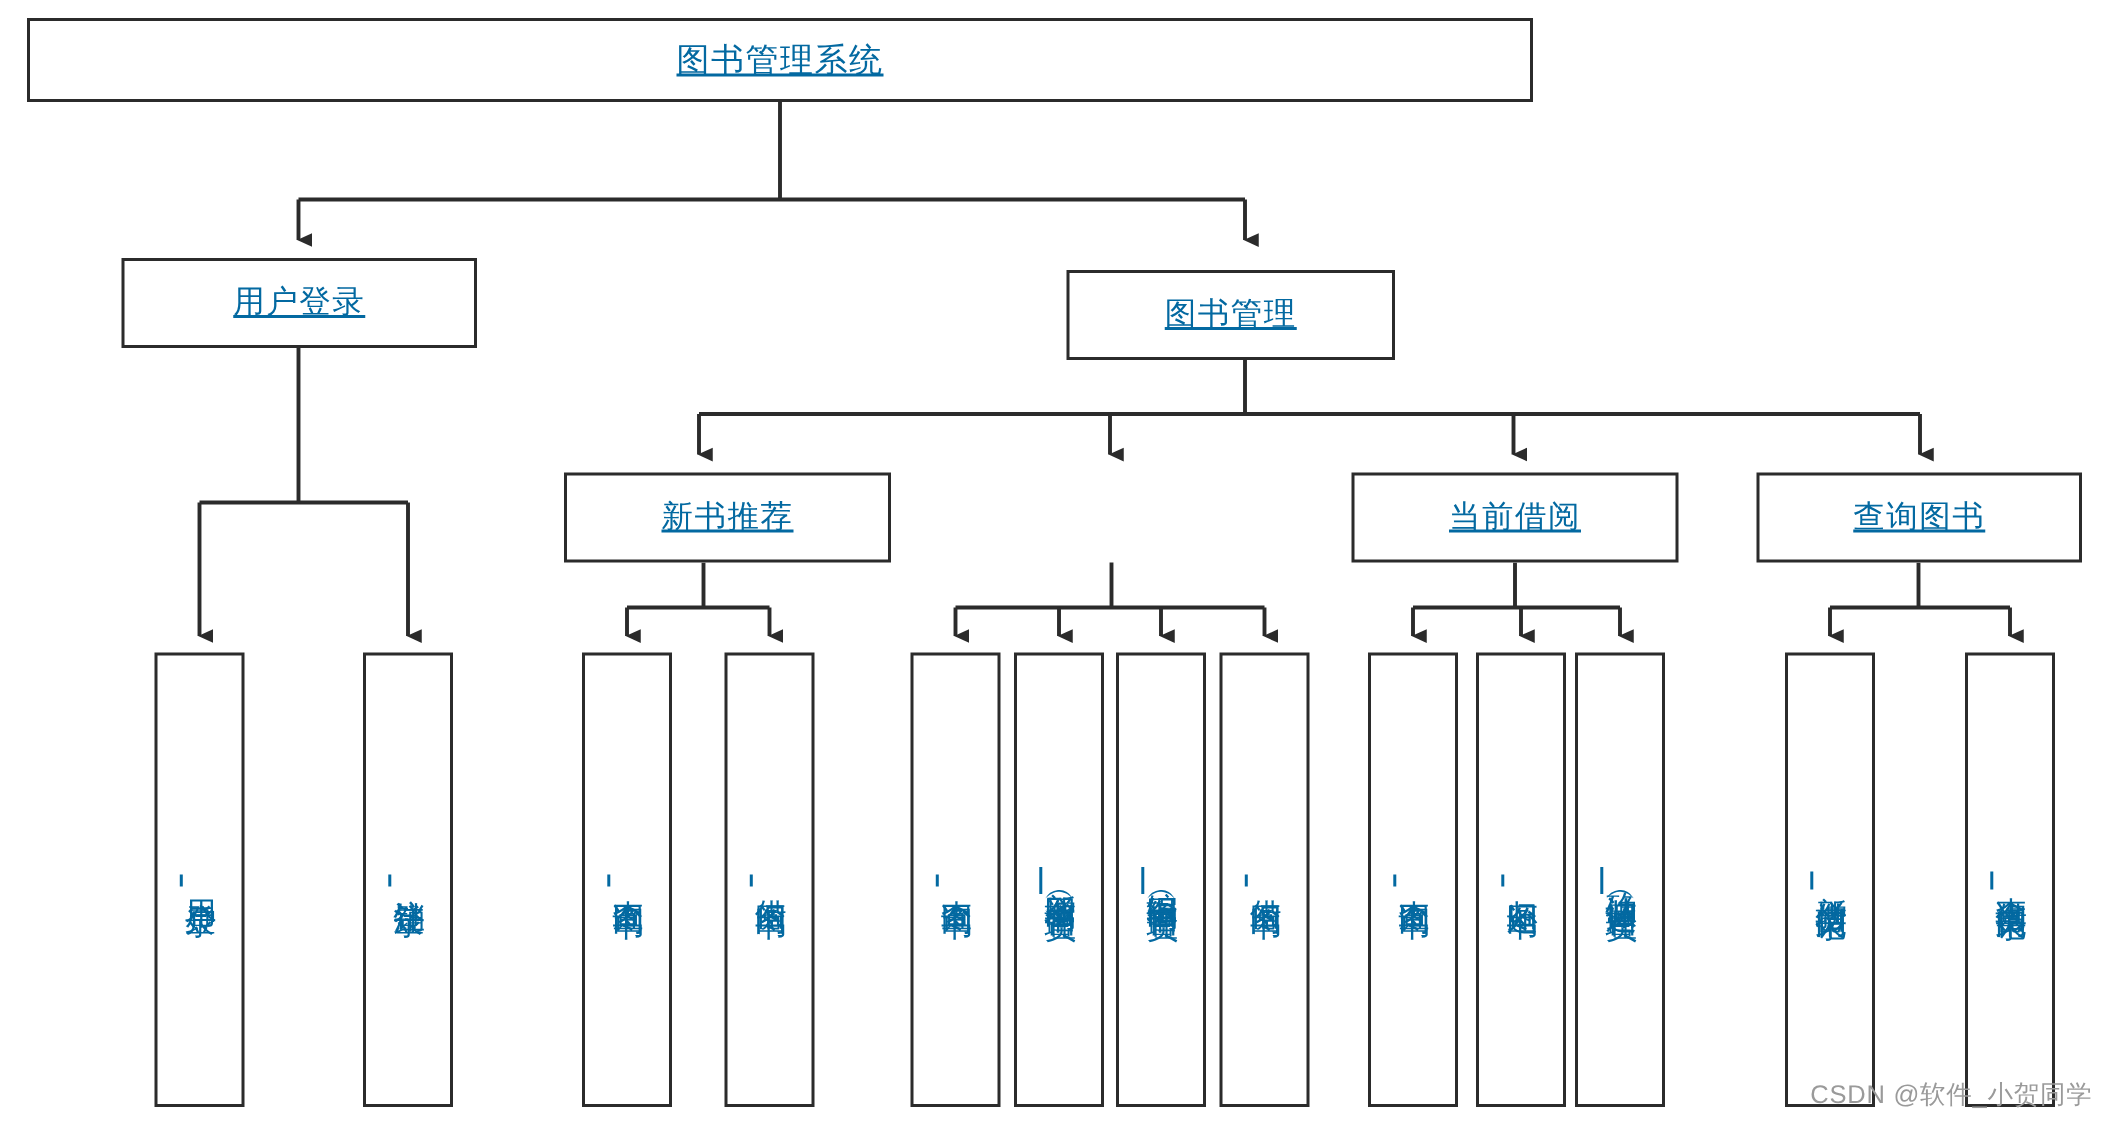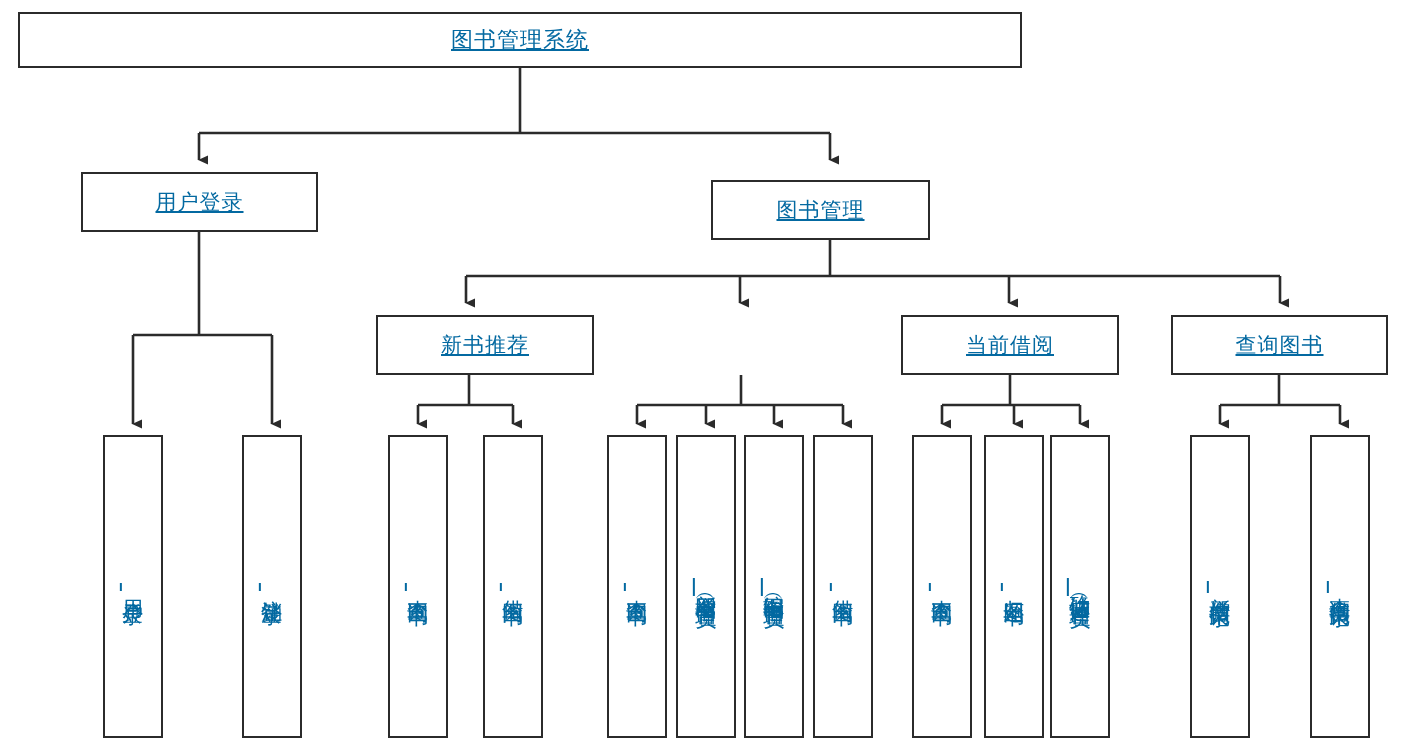--- a/index.html
+++ b/index.html
@@ -172,14 +172,15 @@
   <div class="node leaf" style="left:1050px;top:435px;width:60px;height:303px;">
     <span class="cap">确认归还（管理员）</span>
   </div>
   <div class="node leaf" style="left:1190px;top:435px;width:60px;height:303px;">
     <span class="cap">新增借阅记录</span>
   </div>
   <div class="node leaf" style="left:1310px;top:435px;width:60px;height:303px;">
     <span class="cap">查询借阅记录</span>
   </div>
 
+  <div id="watermark">CSDN @软件_小贺同学</div>
 
 </div>
 
 </body></html>

